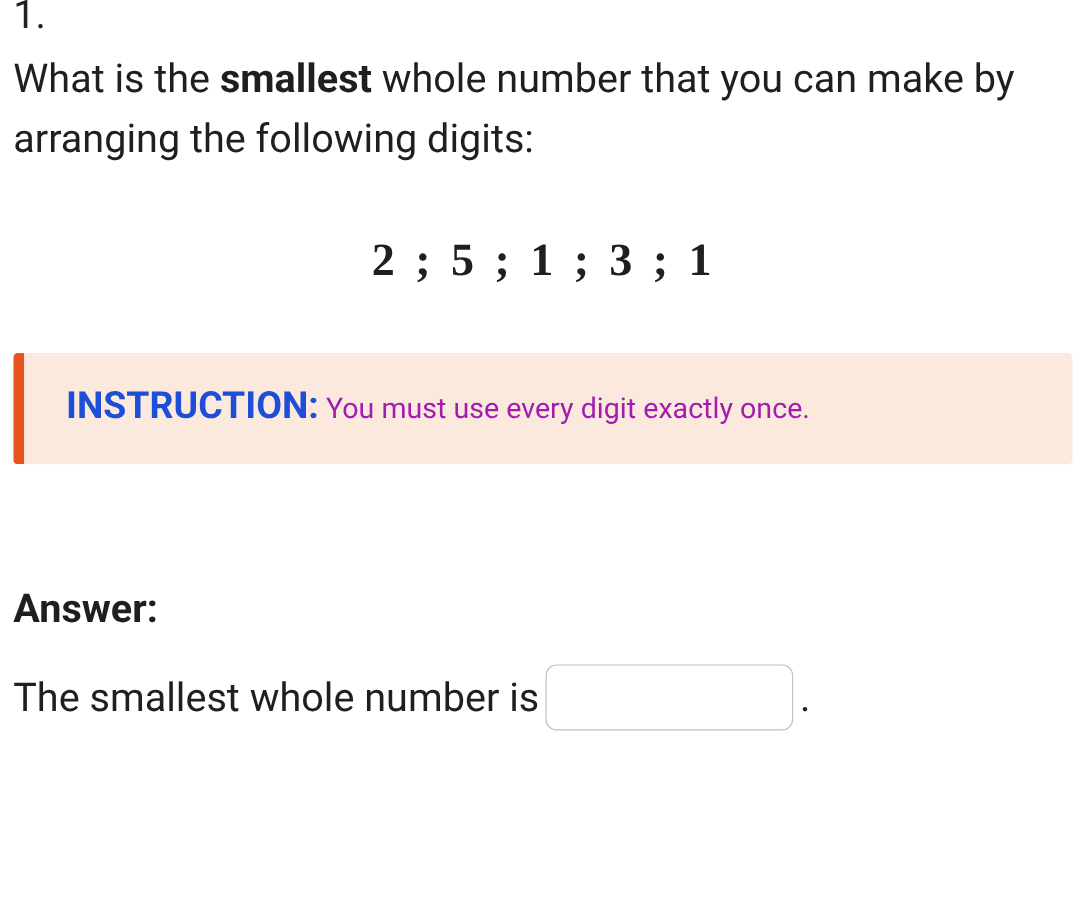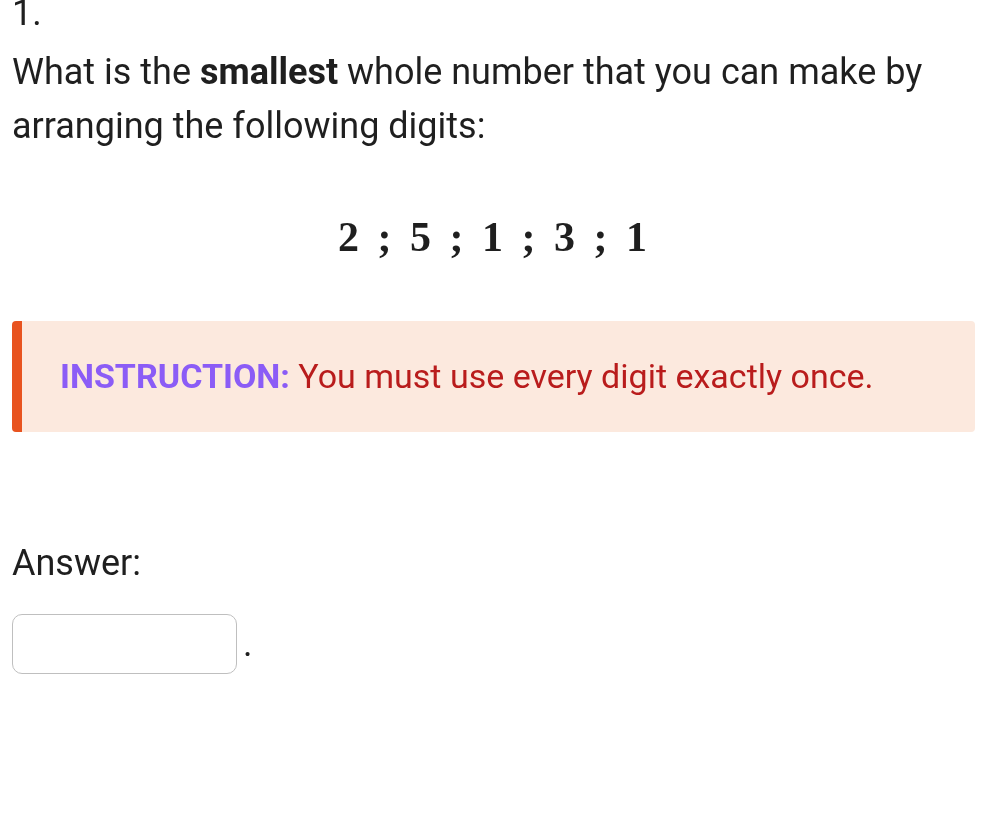--- a/index.html
+++ b/index.html
@@ -41,34 +41,34 @@
       font-weight: bold;
     }
     .instruction-box {
       background: #fce9de;
       border-left: 10px solid #e8531f;
       border-radius: 4px;
       padding: 28px 30px 28px 38px;
       margin-top: 10px;
     }
     .instruction-label {
-      color: #8b5cf6;
+      color: #1d4ed8;
       font-weight: 700;
       font-size: 34px;
     }
     .instruction-text {
-      font-size: 34px;
+      font-size: 26px;
       font-weight: 400;
       line-height: 1.6;
-      color: #b91c1c;
+      color: #a21caf;
       text-align: right;
     }
     .answer-heading {
       font-size: 36px;
-      font-weight: 400;
+      font-weight: 700;
       margin-top: 110px;
     }
     .answer-line {
       font-size: 36px;
       font-weight: 400;
       margin-top: 30px;
       display: flex;
       align-items: center;
       flex-wrap: wrap;
       gap: 6px;
@@ -100,15 +100,16 @@
 
 <div class="digits-display">2 ; 5 ; 1 ; 3 ; 1</div>
 
 <div class="instruction-box">
   <span class="instruction-label">INSTRUCTION:</span><span class="instruction-text"> You must use every digit exactly once.</span>
 </div>
 
 <div class="answer-heading">Answer:</div>
 
 <div class="answer-line">
+  <span>The smallest whole number is</span>
   <input type="text" class="answer-input" value="" style="">
   <span class="period">.</span>
 </div>
 
 </body></html>

